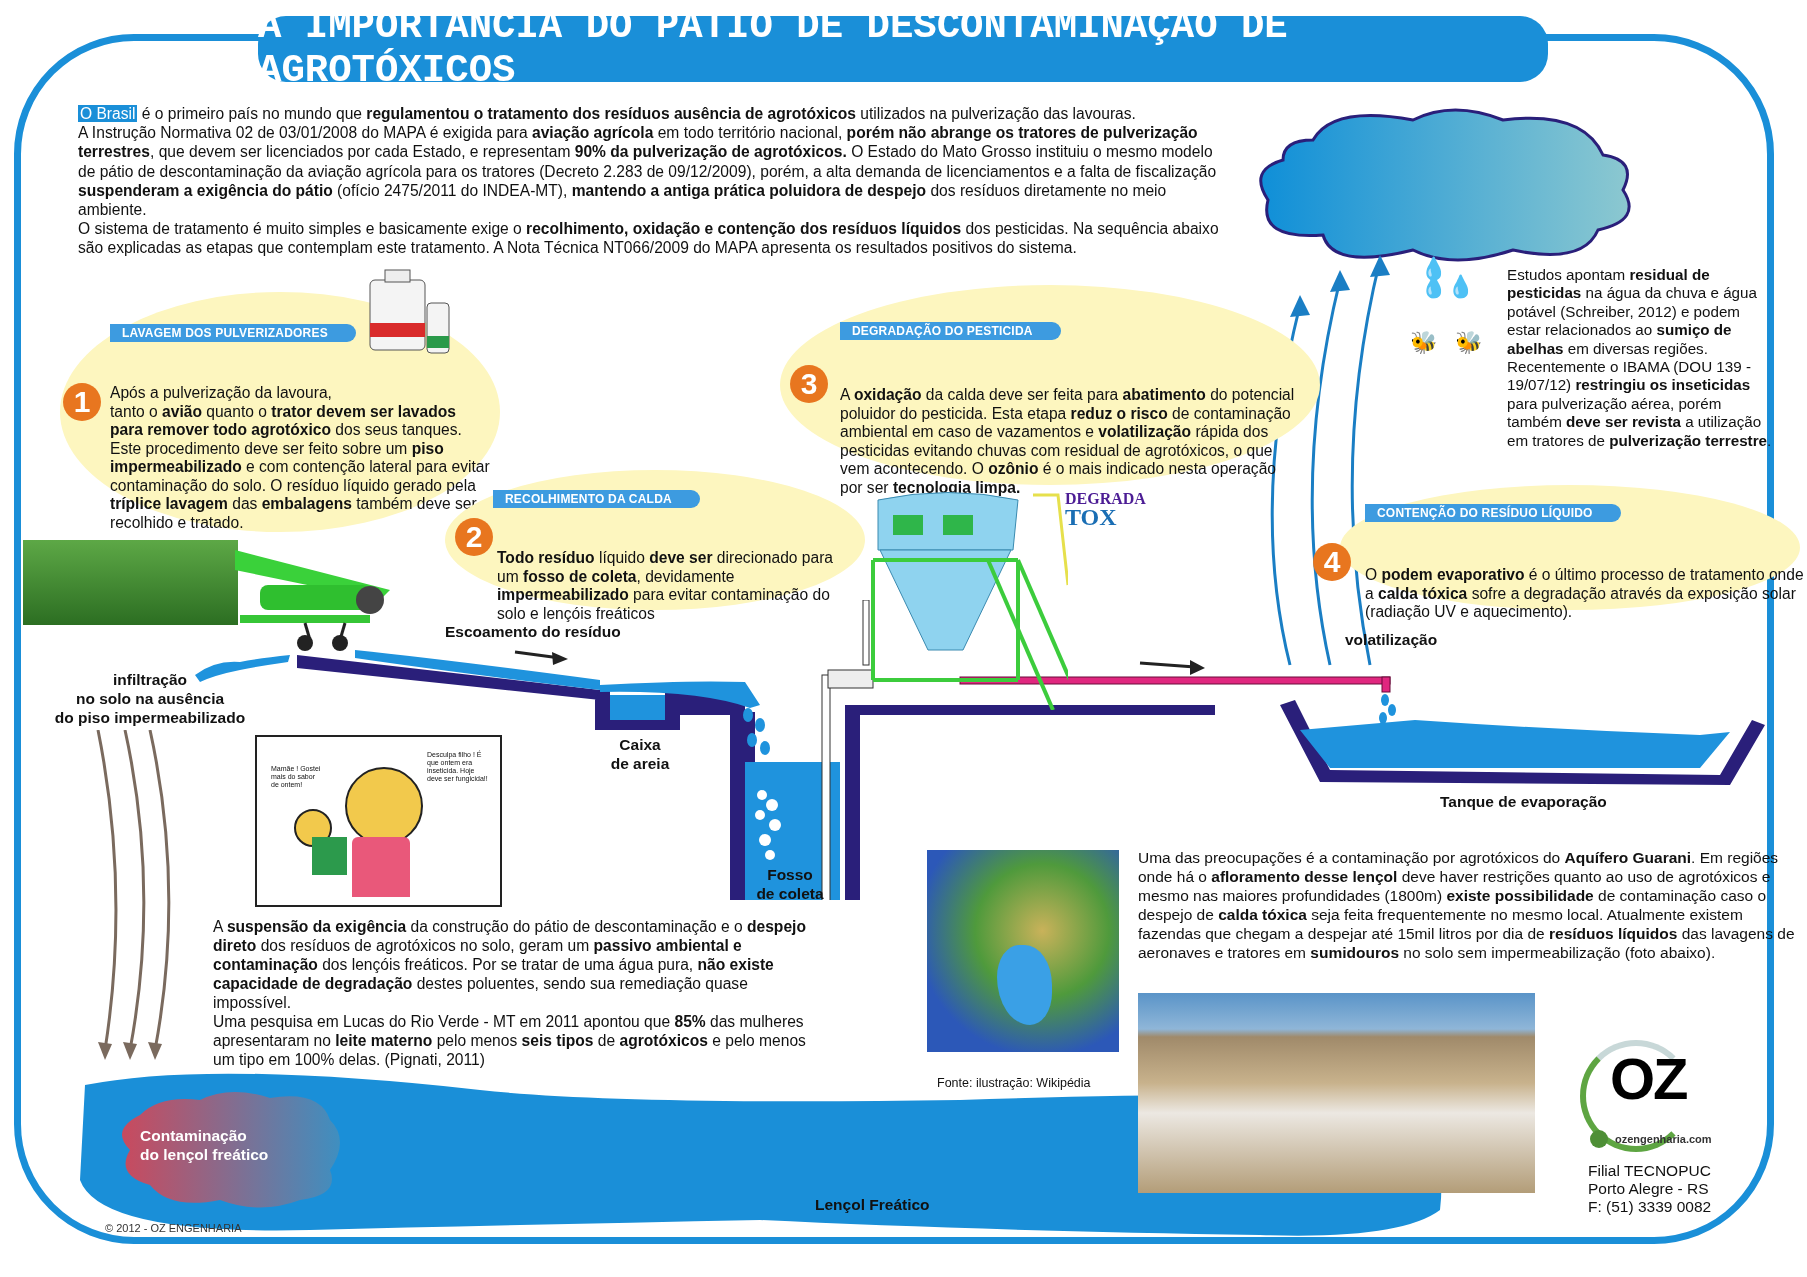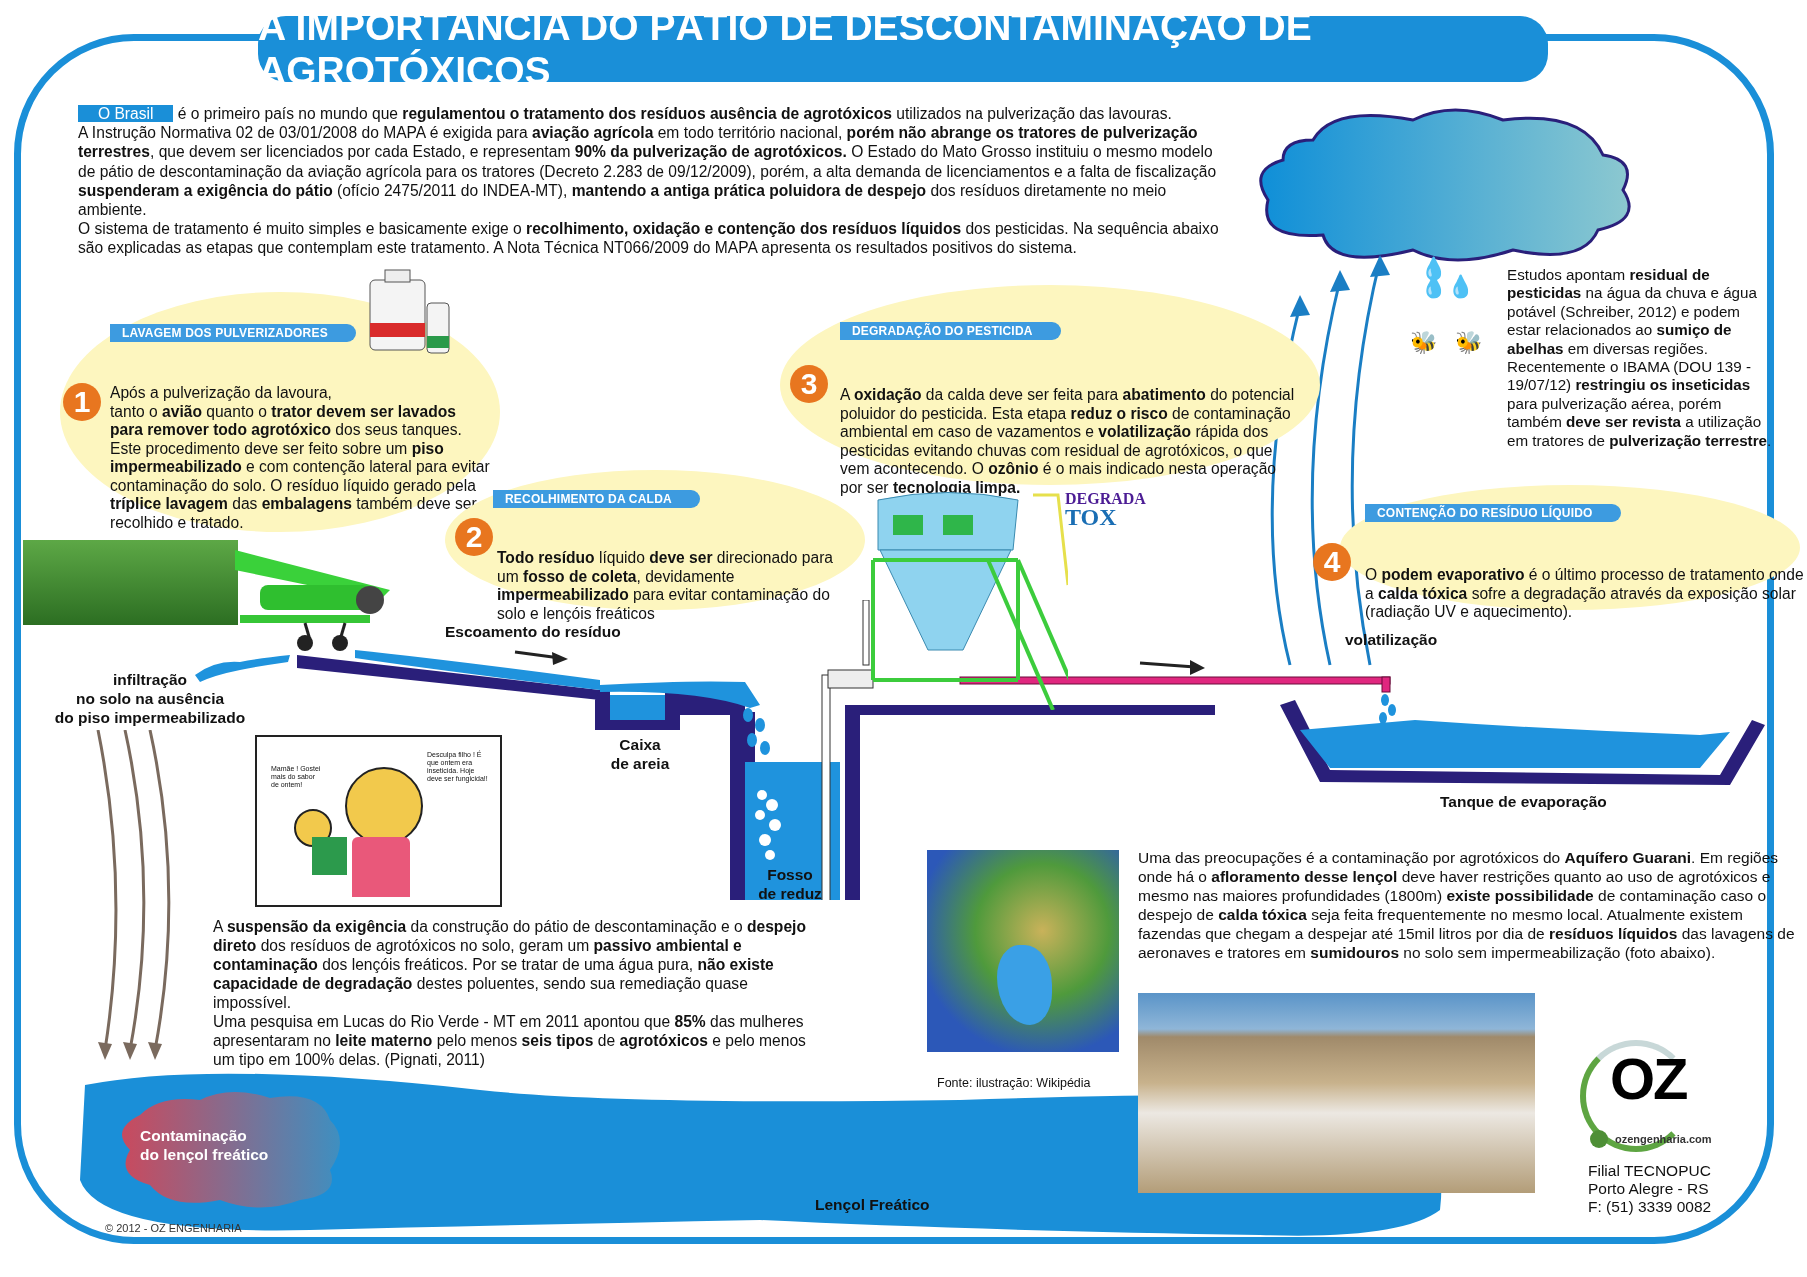--- a/index.html
+++ b/index.html
@@ -1,22 +1,22 @@
 <!DOCTYPE html>
 <html><head>
 <meta charset="utf-8">
 <style>
   html,body{margin:0;padding:0;background:#fff;}
   body{width:1807px;height:1277px;position:relative;overflow:hidden;font-family:"Liberation Sans",sans-serif;color:#111;}
   .abs{position:absolute;}
   .frame{position:absolute;left:14px;top:34px;width:1760px;height:1210px;border:7px solid #1a8fd8;border-radius:120px 120px 120px 120px;box-sizing:border-box;}
-  .title-bar{position:absolute;left:258px;top:16px;width:1290px;height:66px;background:#1a8fd8;border-radius:28px;color:#fff;font-weight:bold;font-size:39px;display:flex;align-items:center;justify-content:center;letter-spacing:0px;font-family:Liberation Sans, sans-serif;}
+  .title-bar{position:absolute;left:258px;top:16px;width:1290px;height:66px;background:#1a8fd8;border-radius:28px;color:#fff;font-weight:bold;font-size:39px;display:flex;align-items:center;justify-content:center;letter-spacing:0px;font-family:Liberation Mono, monospace;}
   .intro{position:absolute;left:78px;top:104px;width:1150px;font-size:15.6px;line-height:19.2px;}
   .intro b{font-weight:bold;}
-  .hl{background:#1a8fd8;color:#fff;padding:0 20px;}
+  .hl{background:#1a8fd8;color:#fff;padding:0 2px;}
   .bubble{position:absolute;background:#fdf6bf;border-radius:50%;}
   .step-tag{position:absolute;background:#3d9be0;color:#fff;font-weight:bold;font-size:12px;padding:2px 28px 2px 12px;border-radius:0 12px 12px 0;letter-spacing:0.2px;}
   .step-num{position:absolute;width:38px;height:38px;border-radius:50%;background:#e8761f;color:#fff;font-weight:bold;font-size:30px;display:flex;align-items:center;justify-content:center;}
   .step-text{position:absolute;font-size:15.6px;line-height:18.5px;margin-top:40px;}
   .label{position:absolute;font-weight:bold;font-size:15.5px;text-align:center;line-height:19px;}
   .para{position:absolute;font-size:15.6px;line-height:19px;}
   .photo{position:absolute;}
 </style>
 </head>
 <body>
@@ -180,21 +180,21 @@
   <div style="color:#1a6eb4;font-size:24px">TOX</div>
 </div>
 
 <div class="label" style="left:445px;top:622px;white-space:nowrap">Escoamento do resíduo</div>
 <div class="label" style="left:40px;top:670px;width:220px;white-space:pre-line">infiltração
 no solo na ausência
 do piso impermeabilizado</div>
 <div class="label" style="left:590px;top:735px;width:100px;white-space:pre-line">Caixa
 de areia</div>
 <div class="label" style="left:740px;top:865px;width:100px;white-space:pre-line">Fosso
-de reduz</div>
+de coleta</div>
 <div class="label" style="left:1345px;top:630px;white-space:nowrap">volatilização</div>
 <div class="label" style="left:1440px;top:792px;white-space:nowrap">Tanque de evaporação</div>
 
 <svg class="abs" style="left:90px;top:730px" width="100" height="340">
   <g fill="none" stroke="#7a6a5e" stroke-width="3">
     <path d="M8,0 Q40,160 15,320"></path>
       <path d="M35,0 Q70,160 40,320"></path>
       <path d="M60,0 Q95,160 65,320"></path>
   </g>
   <g fill="#7a6a5e">

